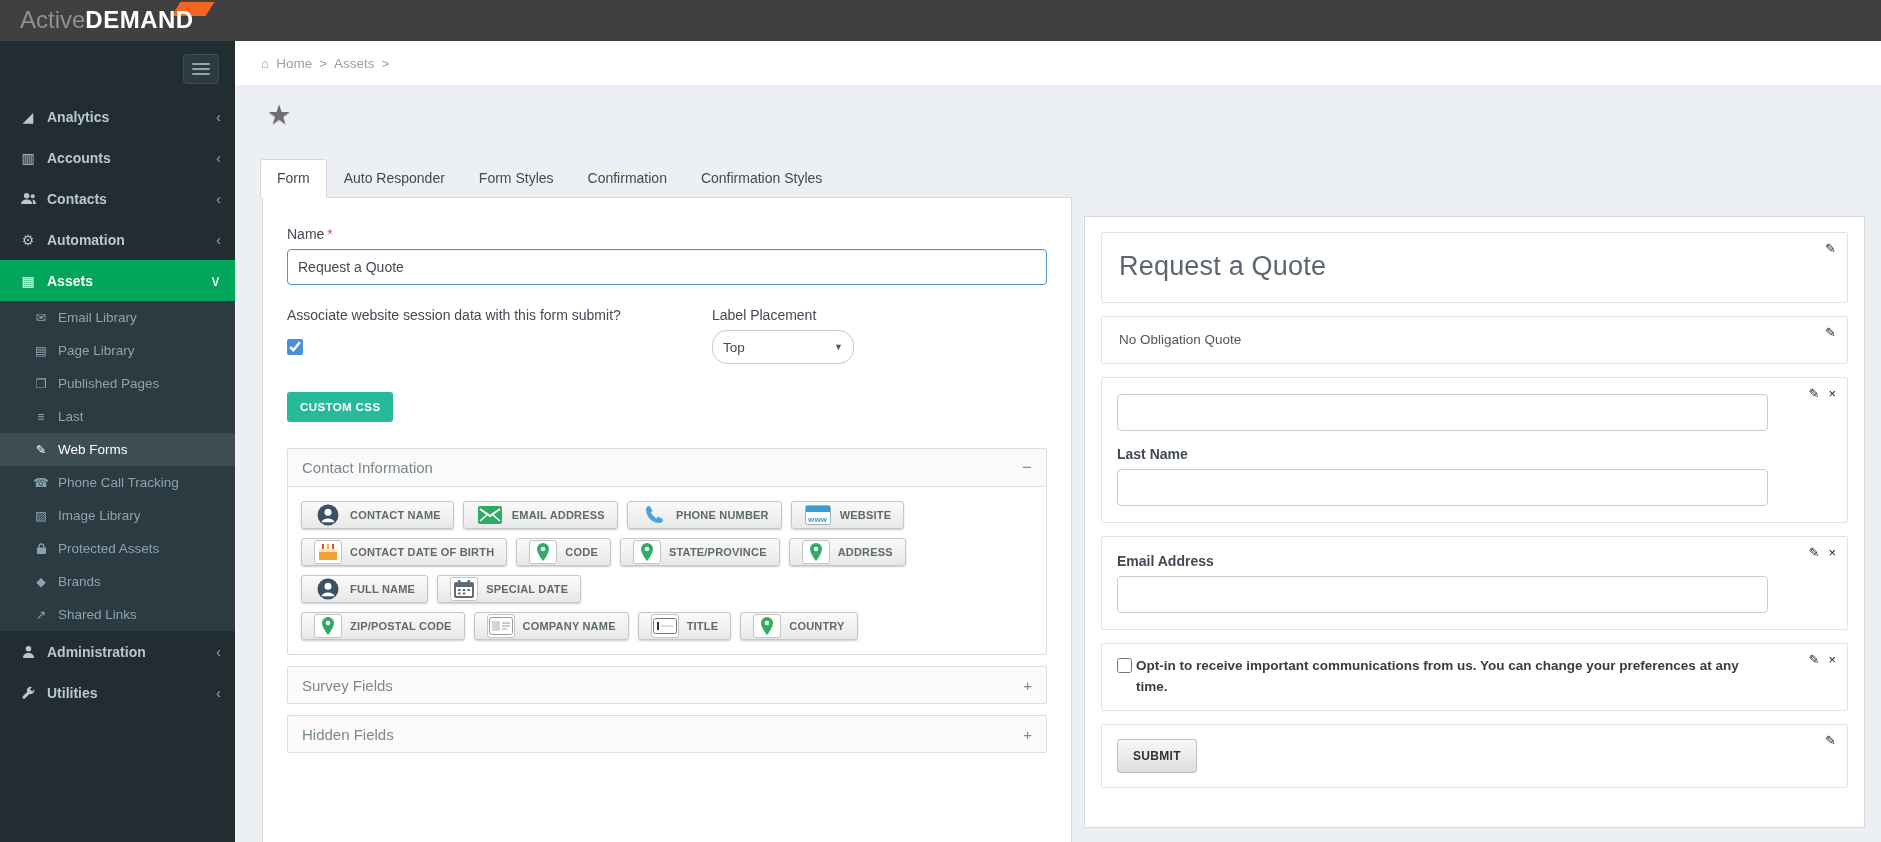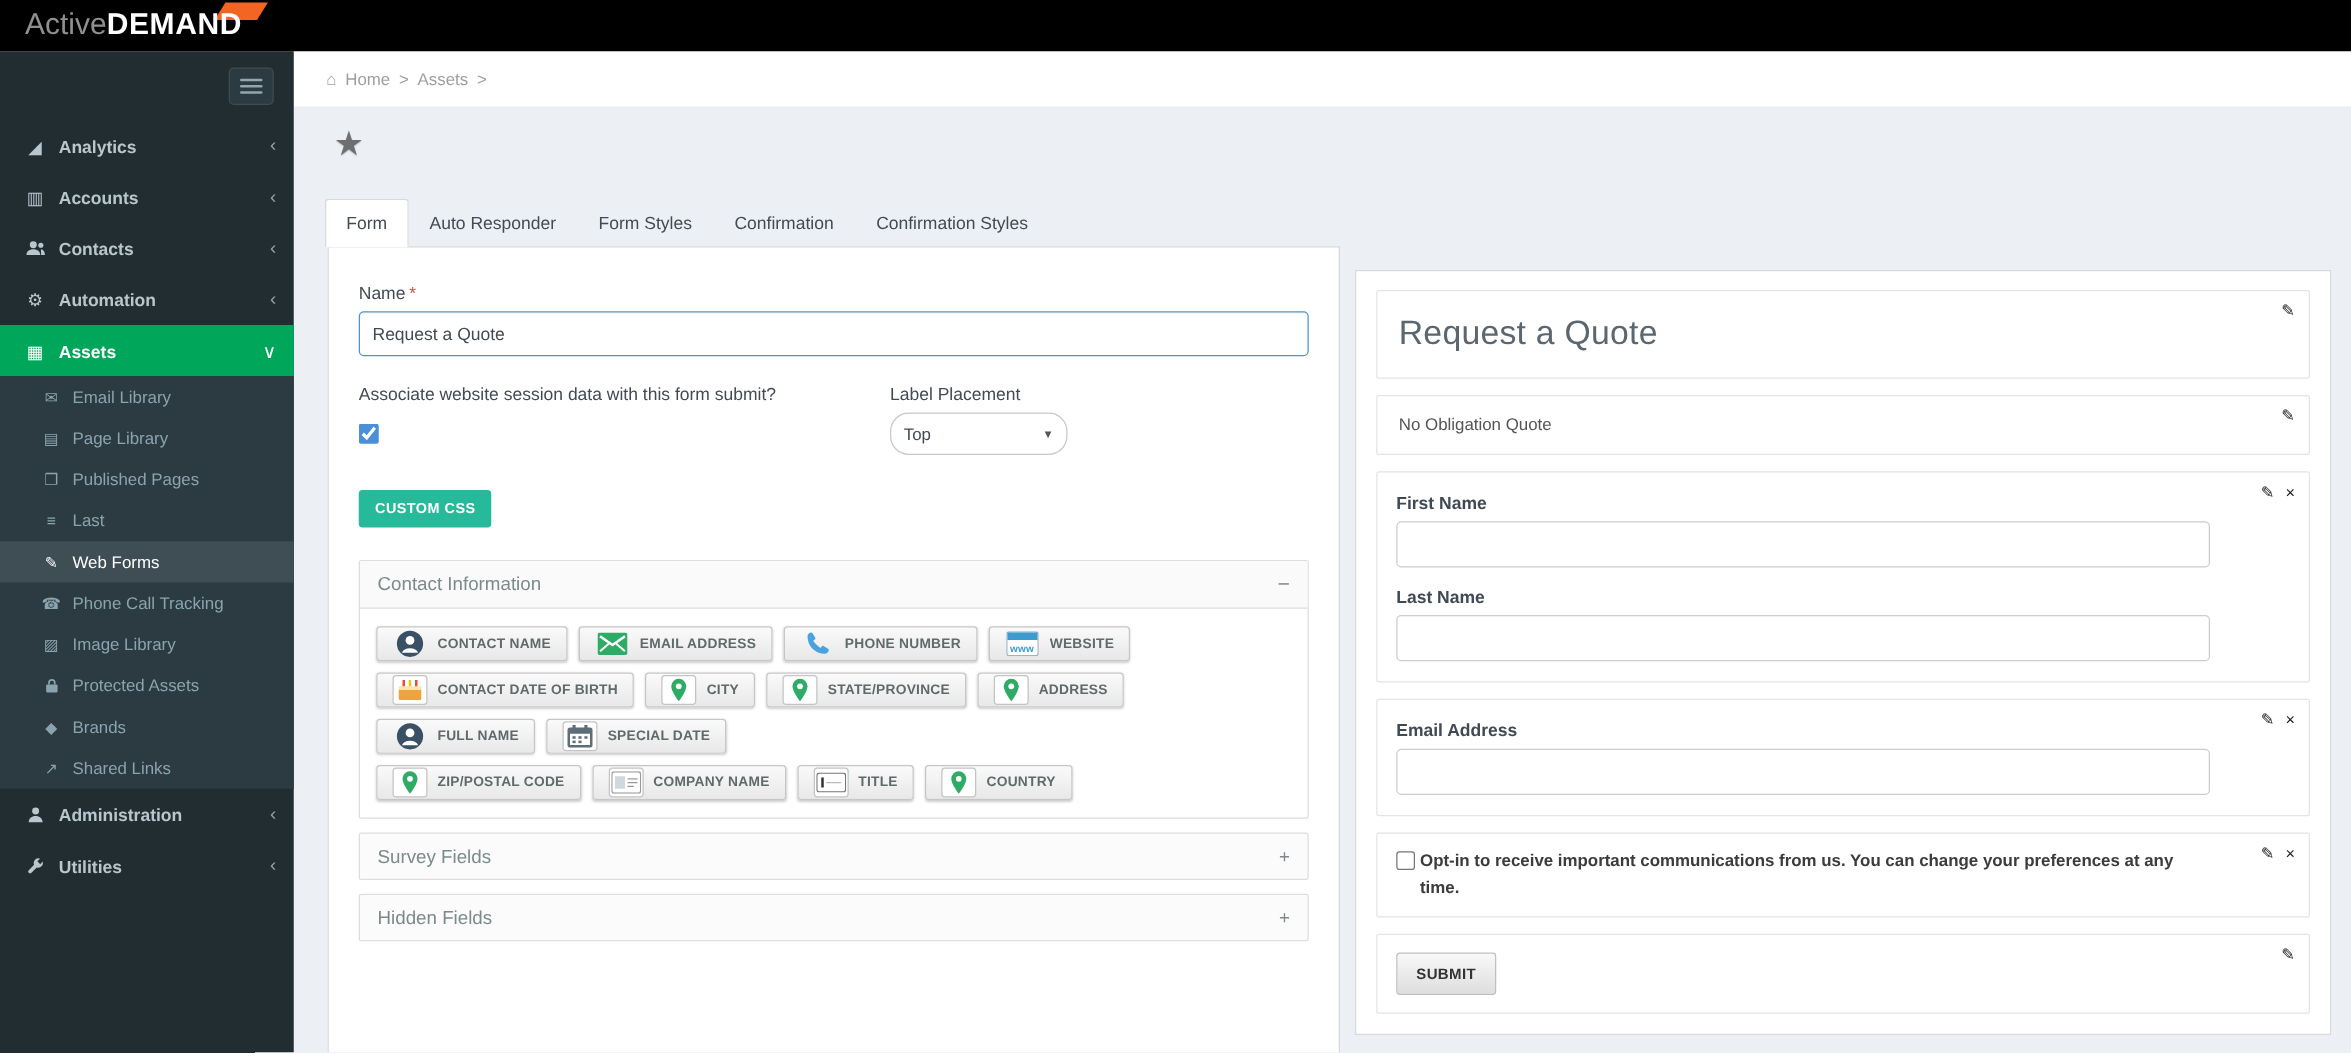--- a/index.html
+++ b/index.html
@@ -1,20 +1,20 @@
 <!DOCTYPE html>
 <html><head>
 <meta charset="utf-8">
 <style>
   * { margin:0; padding:0; box-sizing:border-box; }
   html,body { width:1881px; height:842px; overflow:hidden; }
   body { font-family:"Liberation Sans", sans-serif; background:#ecf0f5; position:relative; }
 
   
-  .topbar { position:absolute; top:0; left:0; right:0; height:41px; background:#000000; z-index:20; }
+  .topbar { position:absolute; top:0; left:0; right:0; height:41px; background:#404040; z-index:20; }
   .logo { position:absolute; left:20px; top:6px; font-size:24px; line-height:28px; color:#fff; cursor:pointer; }
   .logo .lite { color:#8f8f8f; font-weight:400; position:relative; z-index:2; }
   .logo .bold { font-weight:700; position:relative; z-index:2; letter-spacing:.5px; }
   .logo .flag { position:absolute; right:-16px; top:-4px; width:34px; height:14px; background:#f26522; transform:skewX(-32deg); z-index:1; }
 
   
   .sidebar { position:absolute; left:0; top:41px; bottom:0; width:235px; background:#222d32; z-index:15; }
   .sb-toggle-row { display:flex; justify-content:flex-end; padding:13px 16px 12px 0; }
   .sb-toggle { width:36px; height:30px; background:#2c3b41; border:1px solid #3c4d54; border-radius:4px; display:flex; flex-direction:column; justify-content:center; align-items:center; gap:3px; cursor:pointer; }
   .sb-toggle .bar { width:18px; height:2px; background:#93a6ad; border-radius:1px; }
@@ -301,21 +301,21 @@
               </span>
             <span>CONTACT DATE OF BIRTH</span>
           </div>
           <div class="fbtn">
             <span class="icwrap boxed">
                 <svg width="16" height="20" viewBox="0 0 16 20">
                   <path d="M8 1a6 6 0 0 1 6 6c0 4.5-6 12-6 12S2 11.5 2 7a6 6 0 0 1 6-6z" fill="#2eac66"></path>
                   <circle cx="8" cy="7" r="2.3" fill="#fff"></circle>
                 </svg>
               </span>
-            <span>CITY</span>
+            <span>CODE</span>
           </div>
           <div class="fbtn">
             <span class="icwrap boxed">
                 <svg width="16" height="20" viewBox="0 0 16 20">
                   <path d="M8 1a6 6 0 0 1 6 6c0 4.5-6 12-6 12S2 11.5 2 7a6 6 0 0 1 6-6z" fill="#2eac66"></path>
                   <circle cx="8" cy="7" r="2.3" fill="#fff"></circle>
                 </svg>
               </span>
             <span>STATE/PROVINCE</span>
           </div>
@@ -430,21 +430,20 @@
         <span class="tool">✎</span>
       </div>
     </div>
 
     <div class="pcard" style="padding:16px 15px;">
       <div class="tools">
         <span class="tool">✎</span>
         <span class="tool">×</span>
       </div>
       <div class="pfield">
-        <div class="plabel">First Name</div>
         <input class="pinput" type="text" style="">
       </div>
       <div class="pfield">
         <div class="plabel">Last Name</div>
         <input class="pinput" type="text" style="">
       </div>
     </div>
 
     <div class="pcard" style="padding:16px 15px;">
       <div class="tools">

